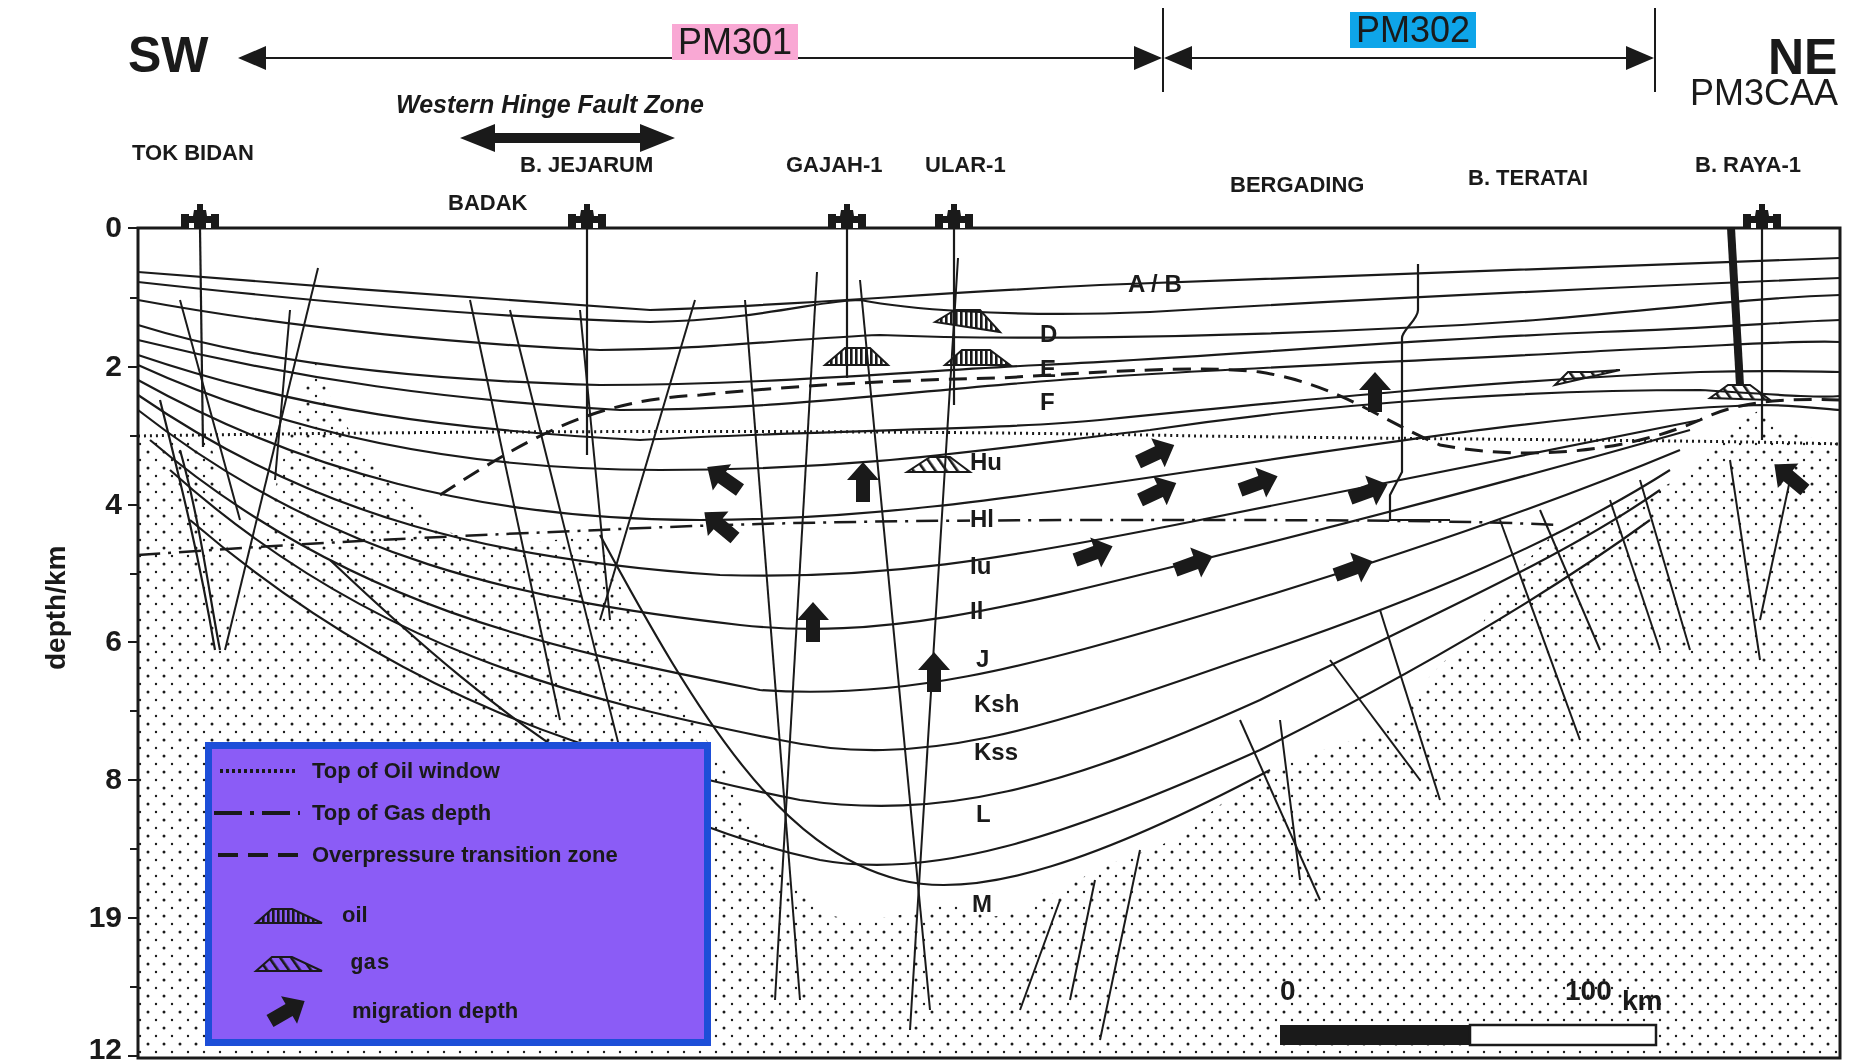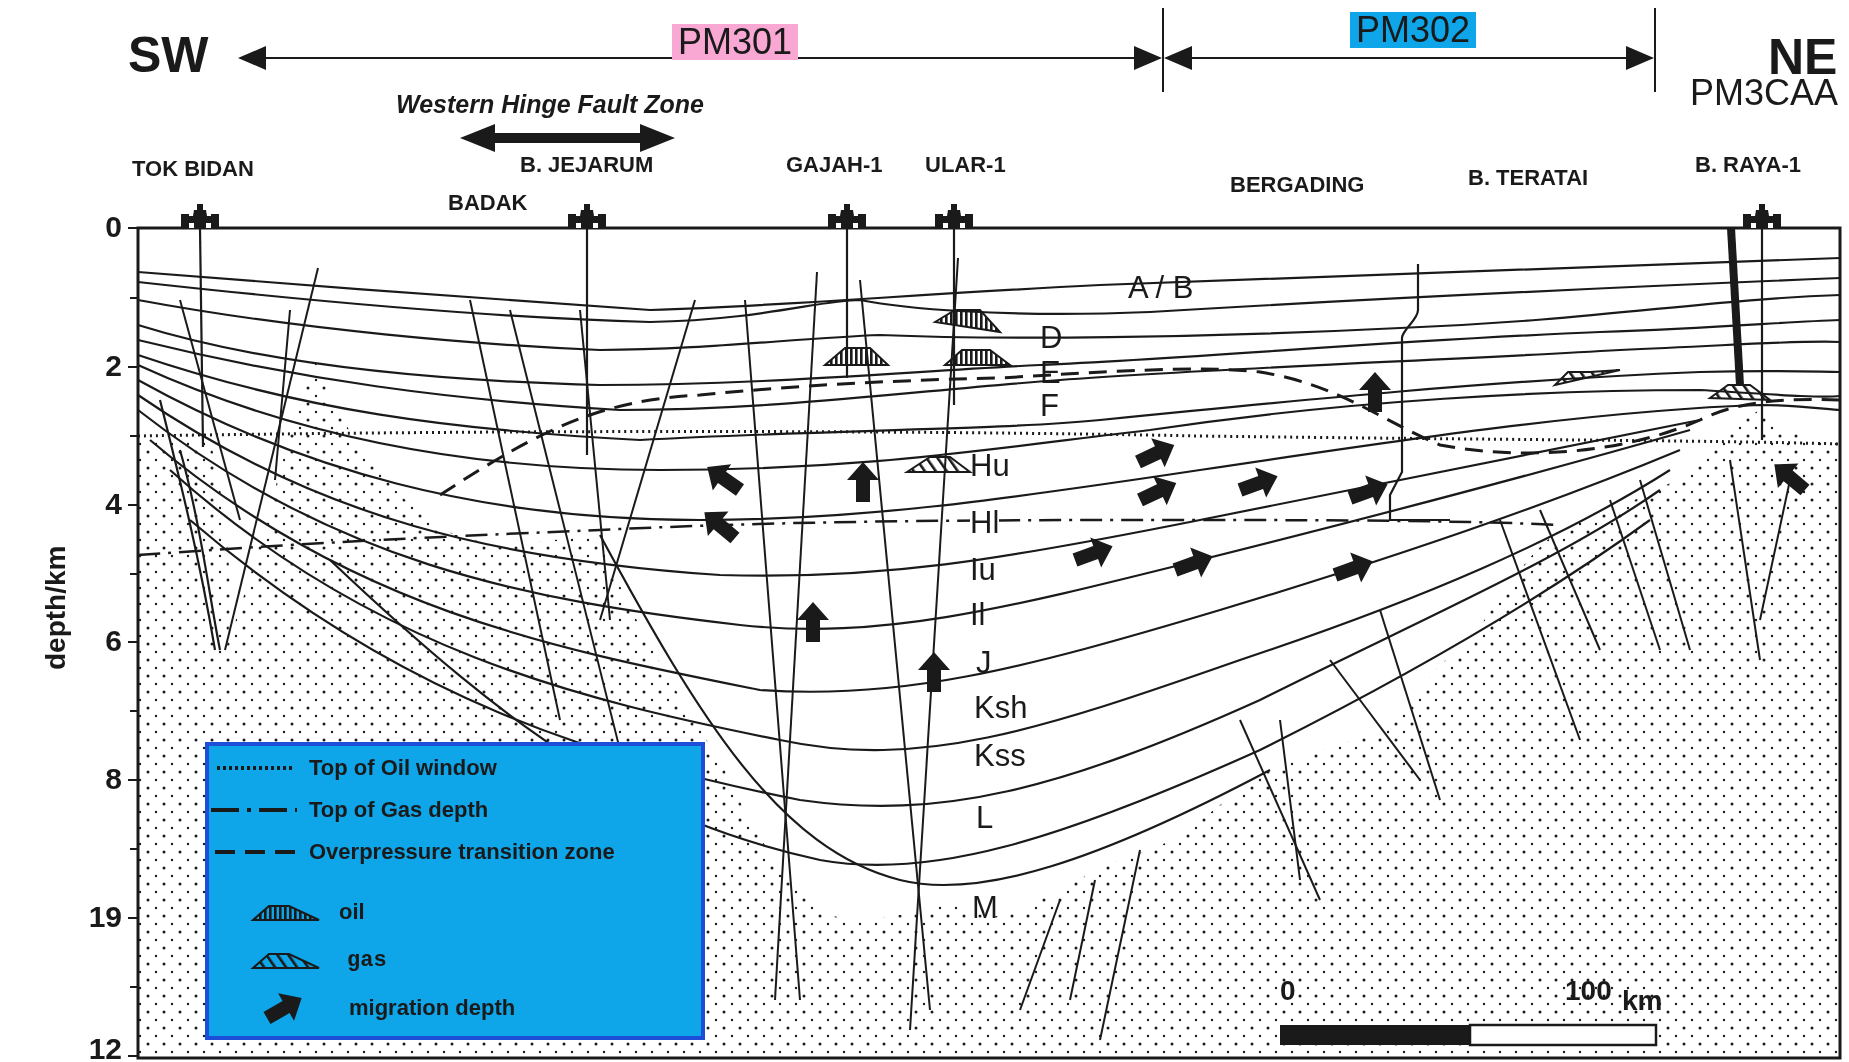--- a/index.html
+++ b/index.html
@@ -5,23 +5,23 @@
   html, body { margin:0; padding:0; background:#ffffff; }
   body { width:1849px; height:1062px; position:relative; overflow:hidden;
          font-family:"Liberation Sans", sans-serif; color:#1a1a1a; }
   .abs { position:absolute; white-space:nowrap; }
   .dir { font-weight:bold; font-size:50px; line-height:1; }
   .block { font-size:36px; line-height:1; }
   .zone { font-weight:bold; font-style:italic; font-size:25px; }
   .well { font-weight:bold; font-size:22px; }
   .tick { font-weight:bold; font-size:30px; text-align:right; width:50px; }
   .ylabel { font-weight:bold; font-size:28px; transform:rotate(-90deg); transform-origin:left top; }
-  .unit { font-weight:normal; font-size:31px; }
+  .unit { font-weight:bold; font-size:24px; }
   .legend { position:absolute; left:205px; top:742px; width:492px; height:290px;
-            border:4px solid #1d4ed8; background:#0ea5e9; }
+            border:7px solid #1d4ed8; background:#8b5cf6; }
   .leg-row { position:absolute; left:0; height:36px; display:flex; align-items:center; }
   .leg-text { font-weight:bold; font-size:22px; margin-left:10px; }
   .scale-lbl { font-weight:bold; font-size:28px; }
   svg { position:absolute; left:0; top:0; }
 </style>
 </head>
 <body>
 
 <svg width="1849" height="1062" viewBox="0 0 1849 1062">
   <defs>
@@ -190,21 +190,21 @@
   </g>
 </svg>
 
 <div class="abs dir" style="left:128px;top:30px;">SW</div>
 <div class="abs dir" style="left:1768px;top:32px;">NE</div>
 <div class="abs block" style="left:1690px;top:75px;">PM3CAA</div>
 <div class="abs block" style="left:672px;top:24px;background:#f9a8d4;padding:0 6px;">PM301</div>
 <div class="abs block" style="left:1350px;top:12px;background:#0ea5e9;padding:0 6px;">PM302</div>
 <div class="abs zone" style="left:396px;top:90px;">Western Hinge Fault Zone</div>
 
-<div class="abs well" style="left:132px;top:156px;">TOK BIDAN</div>
+<div class="abs well" style="left:132px;top:140px;">TOK BIDAN</div>
 <div class="abs well" style="left:520px;top:152px;">B. JEJARUM</div>
 <div class="abs well" style="left:448px;top:190px;">BADAK</div>
 <div class="abs well" style="left:786px;top:152px;">GAJAH-1</div>
 <div class="abs well" style="left:925px;top:152px;">ULAR-1</div>
 <div class="abs well" style="left:1230px;top:172px;">BERGADING</div>
 <div class="abs well" style="left:1468px;top:165px;">B. TERATAI</div>
 <div class="abs well" style="left:1695px;top:152px;">B. RAYA-1</div>
 
 <div class="abs tick" style="left:72px;top:210px;">0</div>
 <div class="abs tick" style="left:72px;top:349px;">2</div>

